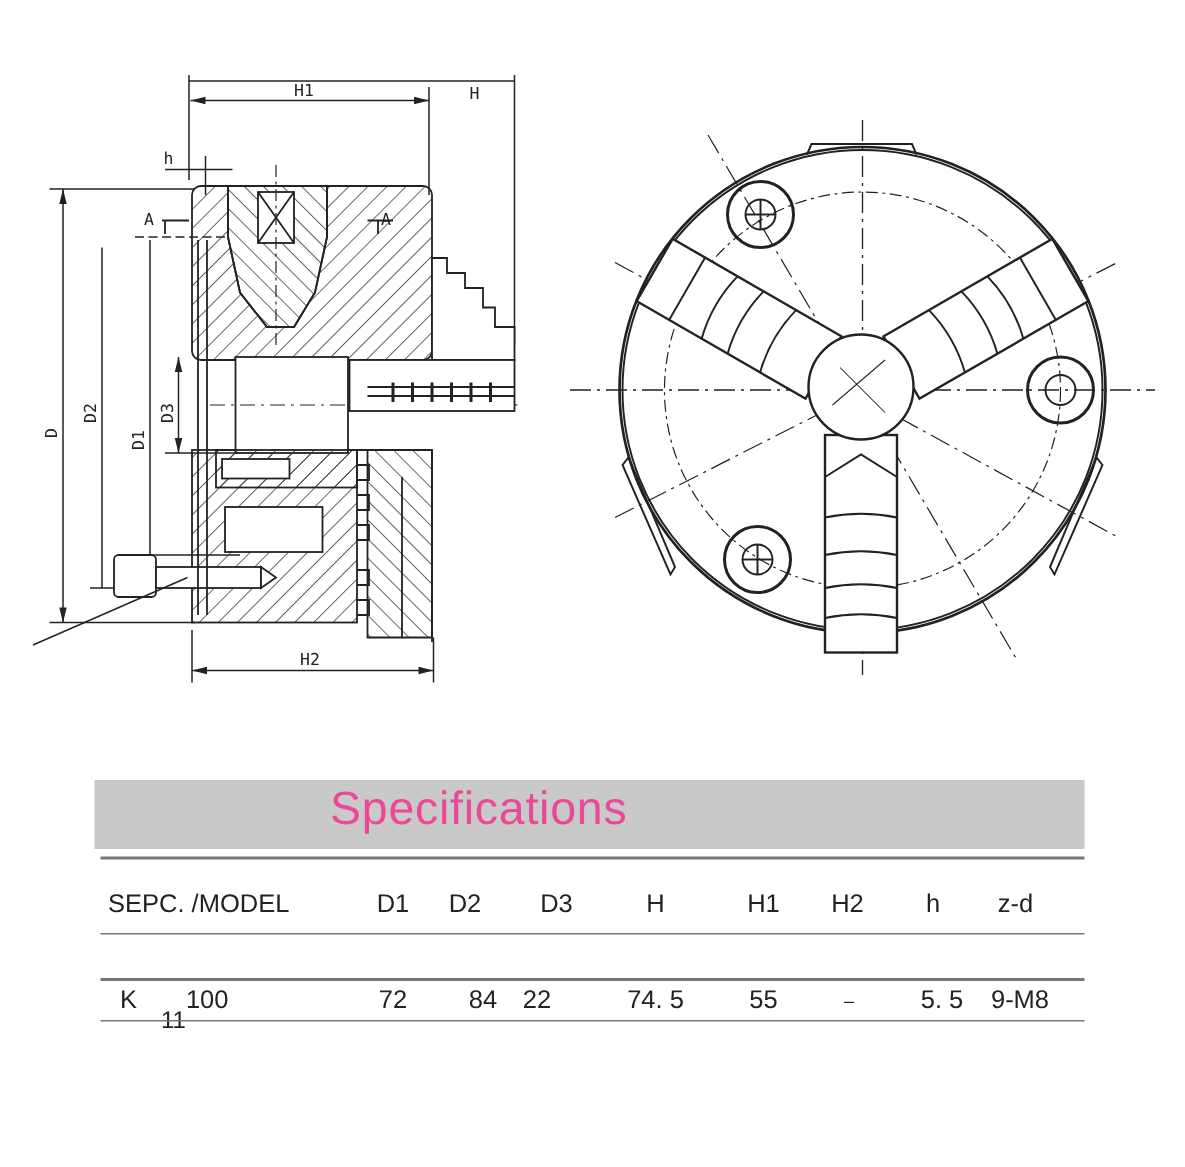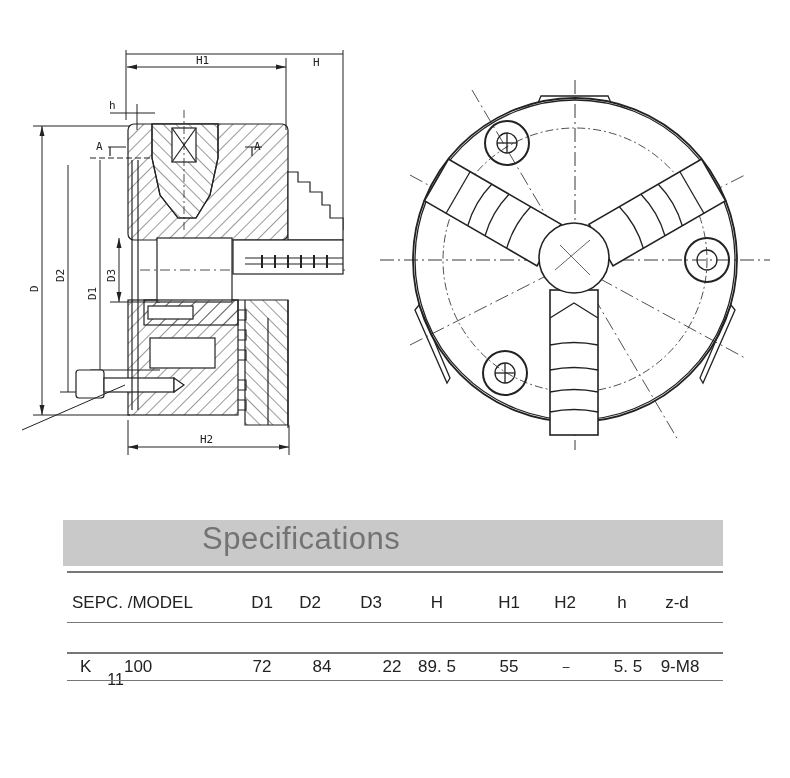--- a/index.html
+++ b/index.html
@@ -1,20 +1,20 @@
 <!DOCTYPE html>
 <html><head>
 <meta charset="utf-8">
 <style>
   html, body { margin:0; padding:0; background:#ffffff; }
   body { width:790px; height:778px; position:relative; overflow:hidden; font-family:"Liberation Sans", sans-serif; color:#222; }
   .drawing { position:absolute; left:0; top:0; width:790px; height:500px; }
   .drawing text { font-family:"DejaVu Sans Mono", monospace; font-size:11px; fill:#222; }
   .spec-banner { position:absolute; left:63px; top:520px; width:660px; height:46px; background:#c9c9c9; }
-  .spec-title { position:absolute; left:202px; top:521px; font-size:31px; color:#737373; letter-spacing:0.5px; font-family:"Liberation Sans", sans-serif;text-align:center; }
+  .spec-title { position:absolute; left:220px; top:521px; font-size:31px; color:#ec4899; letter-spacing:0.5px; font-family:"Liberation Sans", sans-serif;text-align:center; }
   .rule { position:absolute; left:67px; width:656px; height:2px; background:#777; }
   .hdr, .row { position:absolute; left:0; width:708px; height:24px; font-size:17px; color:#222; }
   .cell { position:absolute; white-space:nowrap; }
   .cell.c { transform:translateX(-50%); }
   .sub { font-size:16px; vertical-align:baseline; position:relative; top:13px;margin-left:16px; }
 </style>
 </head>
 <body>
 
 <svg class="drawing" viewBox="0 0 790 500" xmlns="http://www.w3.org/2000/svg">
@@ -206,21 +206,21 @@
   <span class="cell c" style="left:677px;">z-d</span>
 </div>
 
 <div class="rule" style="top:622px; height:1px;"></div>
 <div class="rule" style="top:652px;"></div>
 
 <div class="row" style="top:657px;">
   <span class="cell" style="left:80px;"><span>K</span><span class="sub">11</span><span>100</span></span>
   <span class="cell c" style="left:262px;text-align:right;">72</span>
   <span class="cell c" style="left:322px;">84</span>
-  <span class="cell c" style="left:392px;">22</span>
-  <span class="cell c" style="left:437px;">89. 5</span>
+  <span class="cell c" style="left:358px;">22</span>
+  <span class="cell c" style="left:437px;">74. 5</span>
   <span class="cell c" style="left:509px;">55</span>
   <span class="cell c" style="left:566px; font-size:12px; top:3px;">–</span>
   <span class="cell c" style="left:628px;">5. 5</span>
   <span class="cell c" style="left:680px;">9-M8</span>
 </div>
 
 <div class="rule" style="top:680px; height:1px;"></div>
 
 </body></html>

